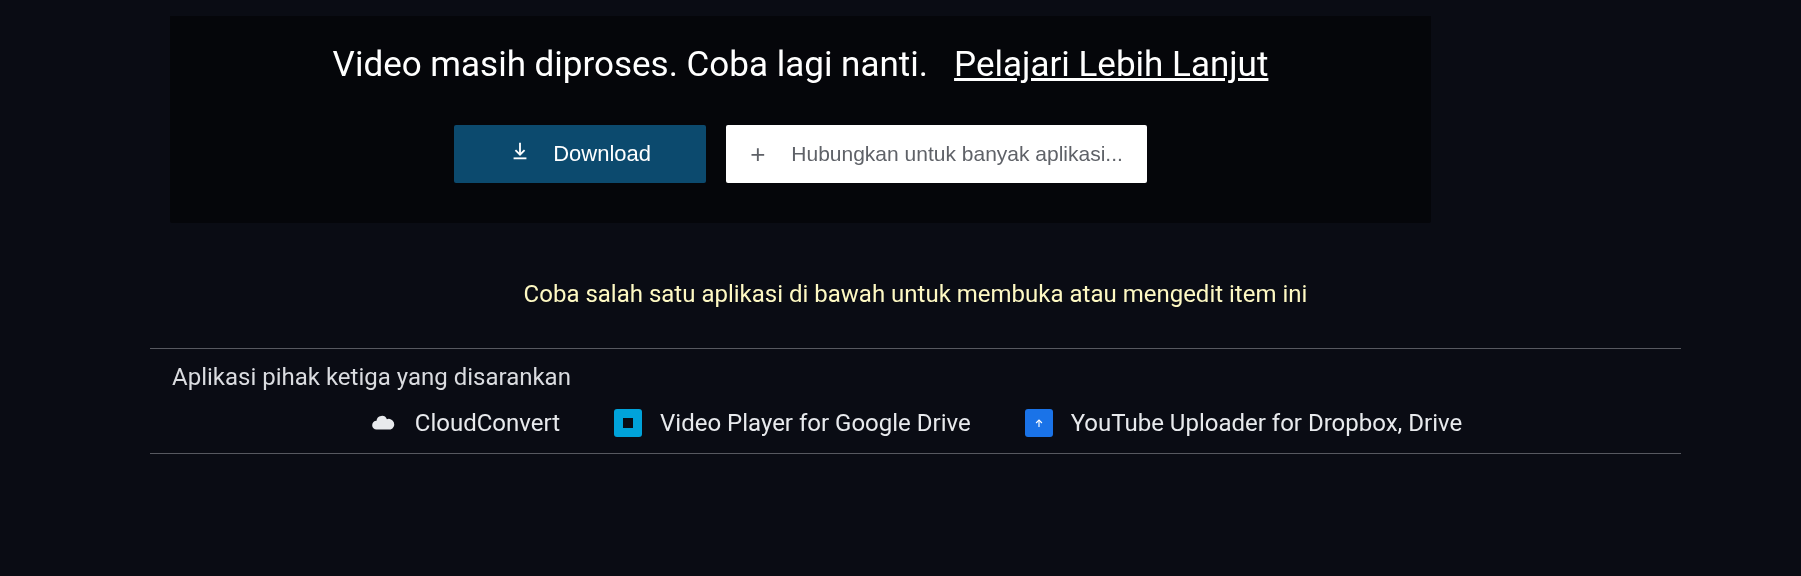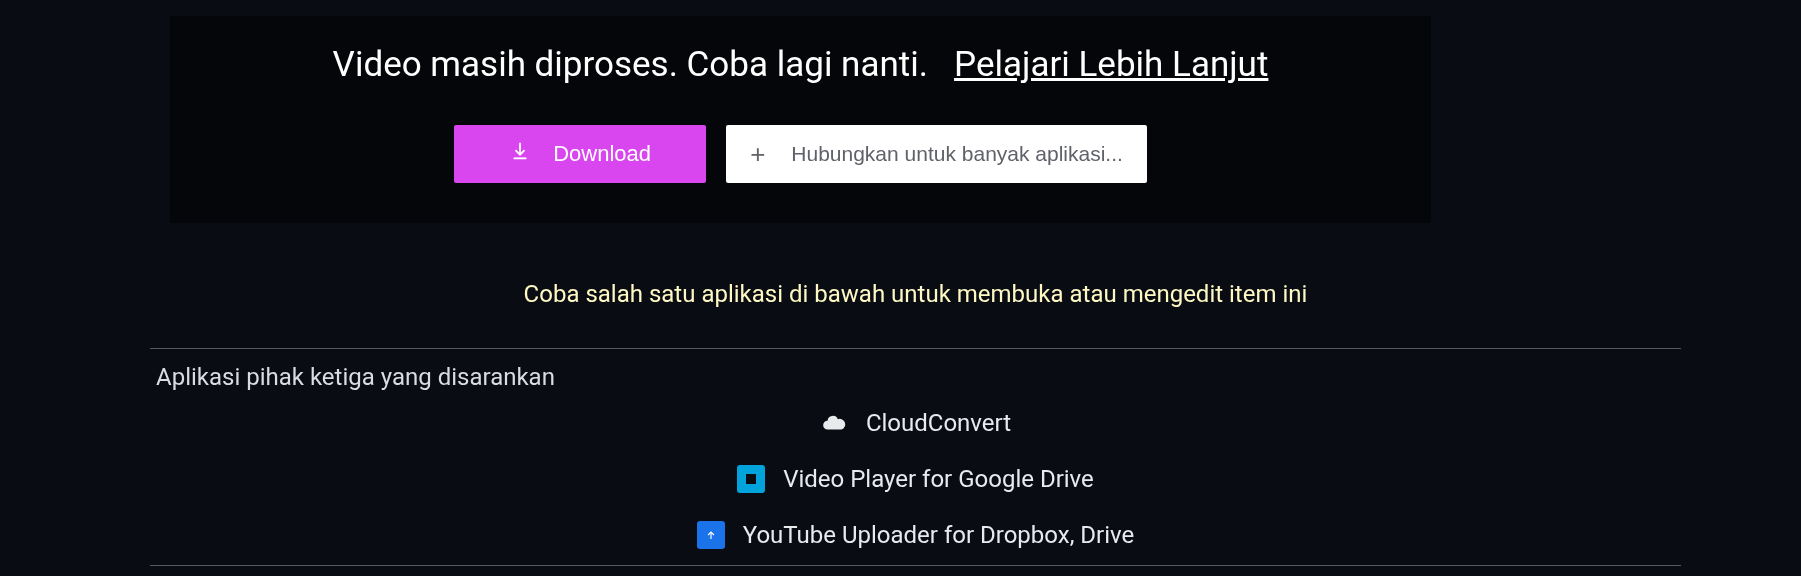--- a/index.html
+++ b/index.html
@@ -31,21 +31,21 @@
     .learn-more-link {
       text-decoration: underline;
       cursor: pointer;
     }
     .button-row {
       display: flex;
       justify-content: center;
       gap: 20px;
     }
     .dl-button {
-      background: #d946ef;
+      background: #0c4a6e;
       color: #ffffff;
       border: none;
       height: 58px;
       min-width: 252px;
       font-size: 22px;
       font-weight: 500;
       display: flex;
       align-items: center;
       justify-content: center;
       gap: 22px;
@@ -88,30 +88,29 @@
       margin-bottom: 40px;
     }
     hr.sep {
       border: none;
       border-top: 1px solid rgba(232,234,237,0.35);
       margin: 0;
     }
     .suggest-title {
       font-size: 24px;
       color: #dadce0;
-      margin: 14px 0 14px 6px;
+      margin: 14px 0 14px 22px;
     }
     .app-row {
       display: flex;
       align-items: center;
-      gap: 28px;
+      gap: 54px;
       padding: 4px 0 16px 0;
       flex-wrap: nowrap;
       justify-content: center;
-      flex-direction: column;
     }
     .app-item {
       display: flex;
       align-items: center;
       gap: 18px;
       font-size: 24px;
       color: #e8eaed;
       cursor: pointer;
       white-space: nowrap;
     }

